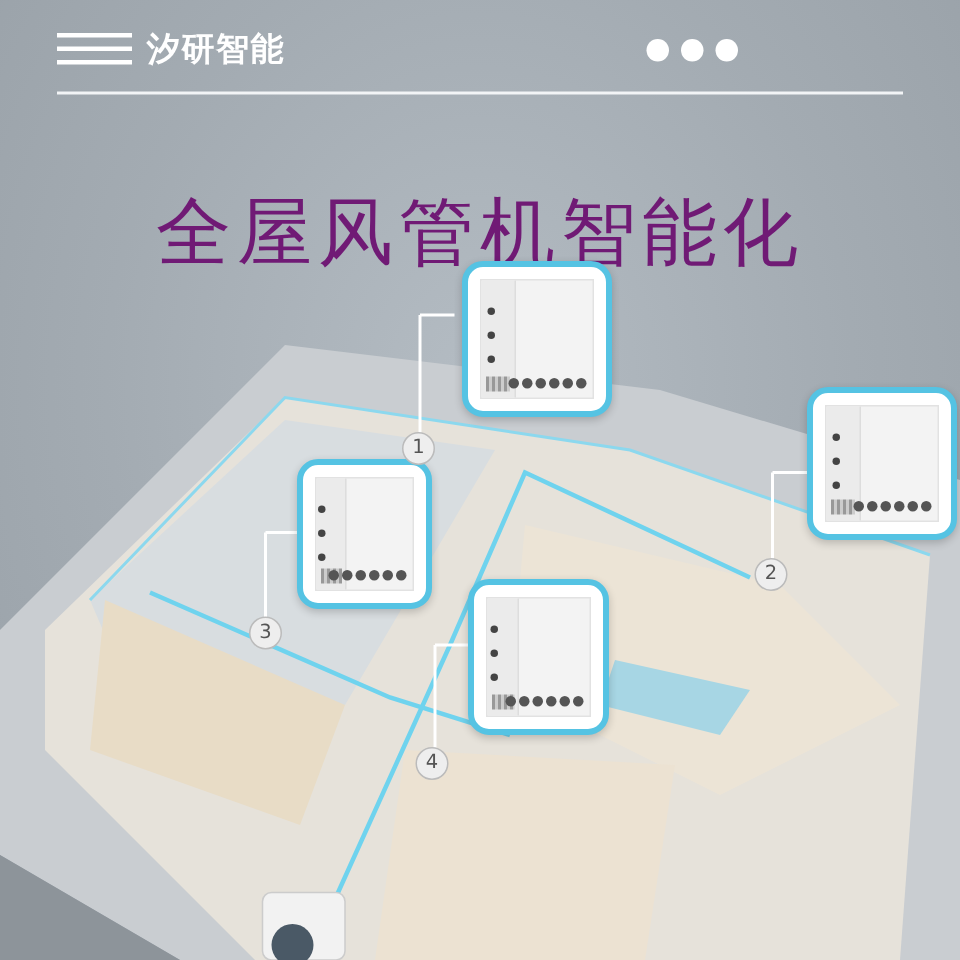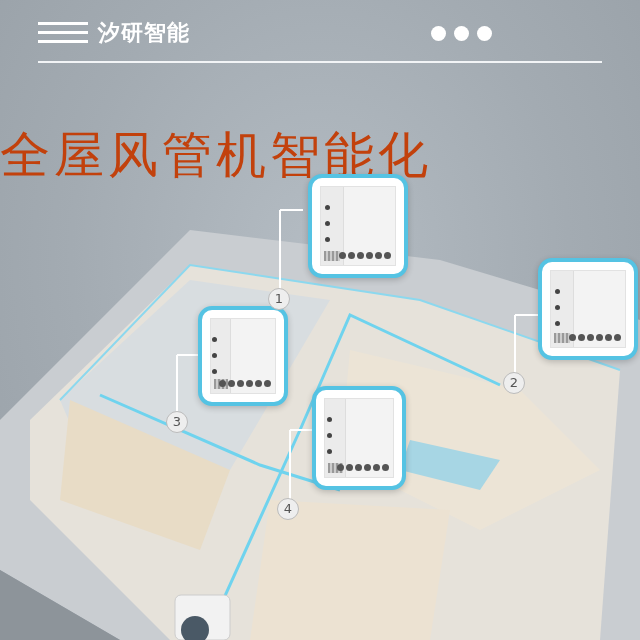--- a/index.html
+++ b/index.html
@@ -6,21 +6,21 @@
   body { width:640px; height:640px; overflow:hidden; position:relative;
          font-family:"DejaVu Sans", sans-serif;
          background: radial-gradient(ellipse at 50% 40%, #b4bcc3 0%, #a3abb2 55%, #98a0a7 100%); }
   .header { position:absolute; left:0; top:0; width:528px; height:62px; }
   .menu-icon { position:absolute; left:38px; top:22px; width:50px; height:22px; }
   .menu-icon span { display:block; height:3px; background:#fff; margin-bottom:6px; }
   .brand { position:absolute; left:98px; top:18px; font-size:22px; font-weight:bold; color:#fff; letter-spacing:1px; }
   .dots { position:absolute; right:36px; top:26px; display:flex; gap:8px; }
   .dots i { width:15px; height:15px; border-radius:50%; background:#fff; display:block; }
   .rule { position:absolute; left:38px; top:61px; width:564px; height:2px; background:#f2f4f6; }
-  .title { position:absolute; left:0; top:88px; width:640px; text-align:left; font-size:50px; color:#c2410c; letter-spacing:4px; font-weight:normal; }
+  .title { position:absolute; left:0; top:88px; width:640px; text-align:center; font-size:50px; color:#701a75; letter-spacing:4px; font-weight:normal; }
 
   .scene { position:absolute; left:0; top:170px; width:640px; height:470px; }
   .callout { position:absolute; background:#fff; border:4px solid #55c3e3; border-radius:14px; box-sizing:border-box; box-shadow:0 2px 6px rgba(0,0,0,.2); }
   .dev { position:absolute; left:8px; top:8px; right:8px; bottom:8px; background:#f3f3f3; border:1px solid #e2e2e2; }
   .dev .side { position:absolute; left:0; top:0; width:30%; bottom:0; background:#ebebeb; border-right:1px solid #ddd; }
   .dev .led { position:absolute; left:30%; width:5px; height:5px; border-radius:50%; background:#444; margin-left:-18px; }
   .dev .term { position:absolute; left:3px; bottom:4px; width:22%; height:10px; background:repeating-linear-gradient(90deg,#999 0 2px,#ccc 2px 4px); }
   .dev .btns { position:absolute; right:4px; bottom:6px; display:flex; gap:2px; }
   .dev .btns i { width:7px; height:7px; border-radius:50%; background:#555; display:block; }
   .marker { position:absolute; width:20px; height:20px; border-radius:50%; background:#eee; border:1px solid #bbb; color:#555; font-size:13px; text-align:center; line-height:20px; }

